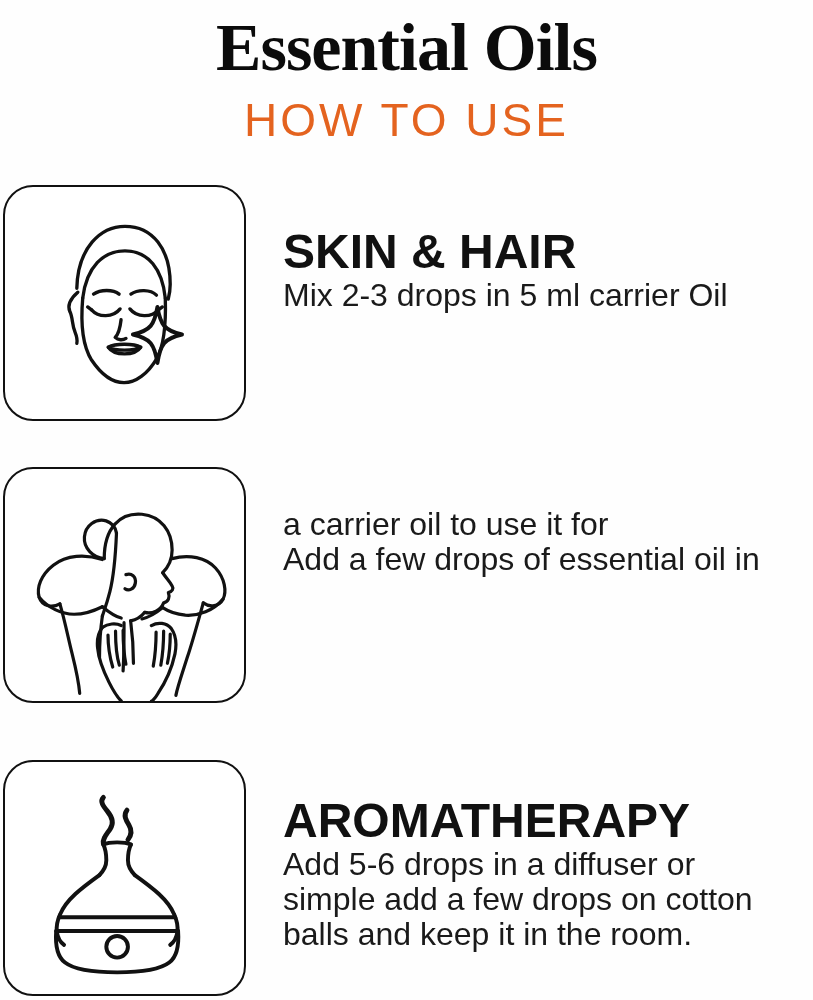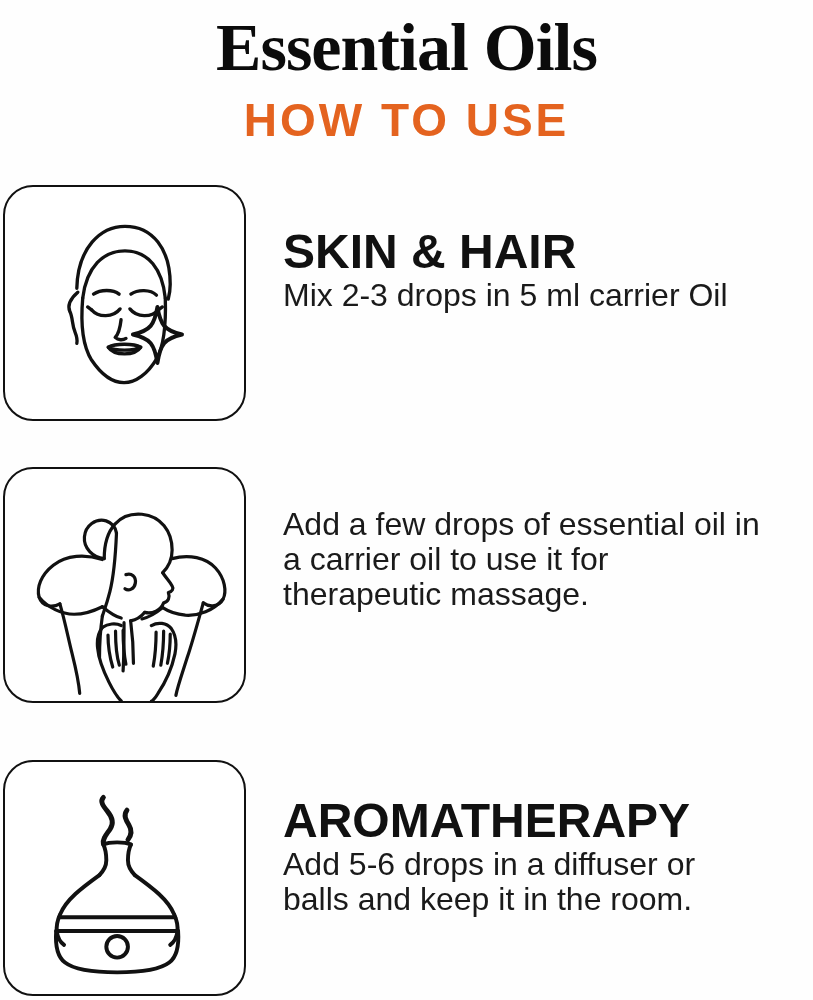--- a/index.html
+++ b/index.html
@@ -31,21 +31,21 @@
     font-size: 68px;
     line-height: 90px;
     letter-spacing: -1px;
     color: #0b0b0b;
     margin: 0;
     padding-top: 2px;
     white-space: nowrap;
   }
   .subtitle {
     font-family: "Liberation Sans", sans-serif;
-    font-weight: bold;
+    font-weight: normal;
     font-size: 46px;
     line-height: 48px;
     letter-spacing: 3px;
     color: #e4631f;
     margin: 0;
     padding-top: 4px;
     white-space: nowrap;
   }
 
   
@@ -196,23 +196,22 @@
         <path d="M150 166 C157 162, 166 163, 171 169 C176 176, 177 186, 175 196 C172 210, 165 226, 157 238 C154 243, 151 246, 150 246"></path>
         <path d="M155 173 C155 186, 154 198, 152 209"></path>
         <path d="M163 172 C163 185, 162 197, 160 208"></path>
         <path d="M170 175 C170 186, 169 197, 167 206"></path>
       </g>
     </svg>
   </div>
 
   <div class="text-block">
     <div class="sec-body">
+      <span class="line">a carrier oil to use it for</span>
       <span class="line">Add a few drops of essential oil in</span>
-      <span class="line">a carrier oil to use it for</span>
-      <span class="line">therapeutic massage.</span>
     </div>
   </div>
 </div>
 
 <div class="row row-3">
 
   <div class="icon-card">
     <svg viewBox="0 0 243 236">
       <g fill="none" stroke="#111111" stroke-width="4" stroke-linecap="round" stroke-linejoin="round">
 
@@ -234,16 +233,17 @@
 
         <circle cx="114" cy="188" r="11"></circle>
       </g>
     </svg>
   </div>
 
   <div class="text-block">
     <div class="sec-heading">AROMATHERAPY</div>
     <div class="sec-body">
       <span class="line">Add 5-6 drops in a diffuser or</span>
+      <span class="line">simple add a few drops on cotton</span>
       <span class="line">balls and keep it in the room.</span>
     </div>
   </div>
 </div>
 
 </body></html>

